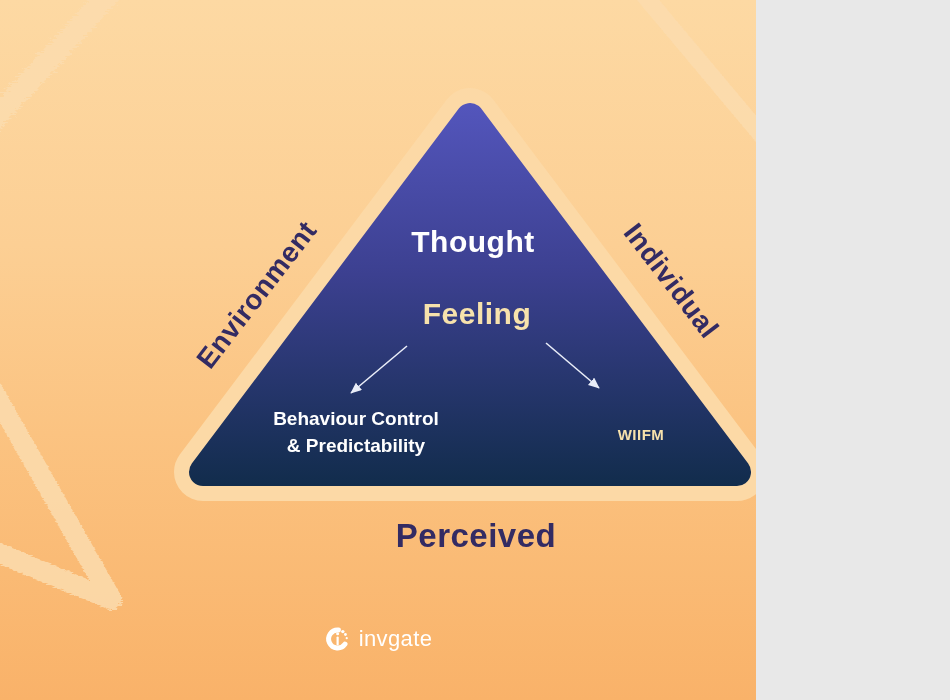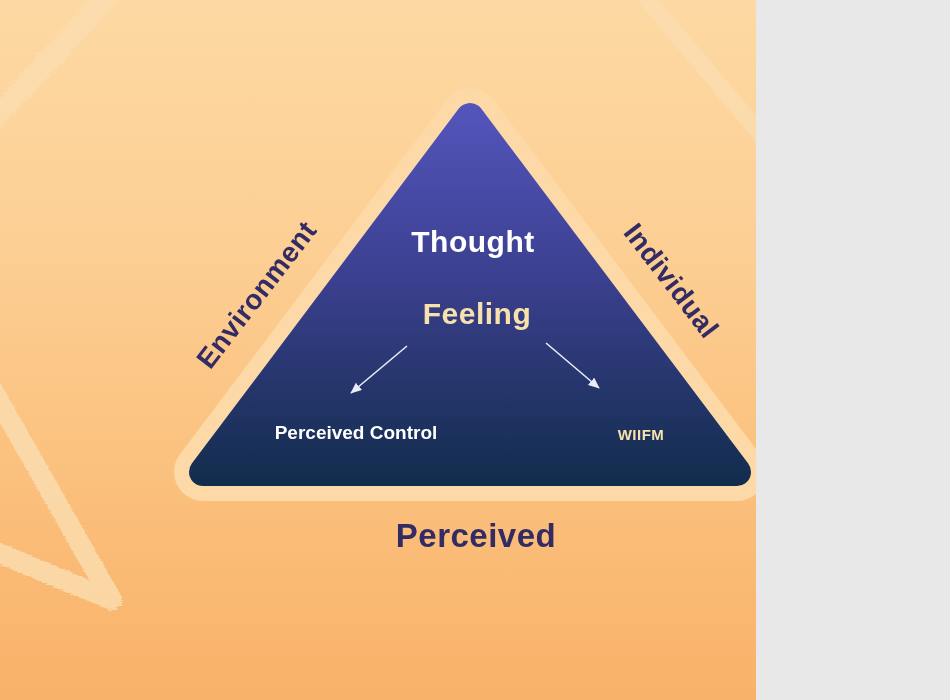--- a/index.html
+++ b/index.html
@@ -60,25 +60,37 @@
 
     <line x1="407" y1="346" x2="351" y2="393" stroke="#e9edf8" stroke-width="1.6" marker-end="url(#ah)"></line>
     <line x1="546" y1="343" x2="599" y2="388" stroke="#e9edf8" stroke-width="1.6" marker-end="url(#ah)"></line>
   </svg>
 
   <div class="lbl lbl-thought" style="left:473px;top:242px;">Thought</div>
 
   <div class="lbl lbl-feeling" style="left:477px;top:314px;">Feeling</div>
 
   <div class="lbl lbl-perceived" style="left:356px;top:433px;">
-    <span>Perceived Control</span><br>
+    <span>Behaviour Control</span><br>
+    <span>&amp; Predictability</span>
   </div>
 
   <div class="lbl lbl-wiifm" style="left:641px;top:434px;">WIIFM</div>
 
   <div class="lbl edge-lbl lbl-environment" style="left:257px;top:295px;">Environment</div>
 
   <div class="lbl edge-lbl lbl-individual" style="left:671px;top:281px;">Individual</div>
 
   <div class="lbl lbl-behaviour" style="left:476px;top:536px;">Perceived</div>
 
+  <div class="logo">
+    <svg width="28" height="28" viewBox="0 0 28 28">
+      <path d="M 14.78,5.03 A 9 9 0 1 0 21.37,19.16" fill="none" stroke="#ffffff" stroke-width="5" stroke-linecap="round"></path>
+      <circle cx="19.2" cy="6.6" r="1.7" fill="#ffffff"></circle>
+      <circle cx="21.8" cy="9.5" r="1.4" fill="#ffffff"></circle>
+      <circle cx="23.1" cy="13.2" r="1.1" fill="#ffffff"></circle>
+      <line x1="14" y1="12.5" x2="14" y2="19.5" stroke="#ffffff" stroke-width="2.2" stroke-linecap="round"></line>
+      <circle cx="14" cy="8.8" r="1.5" fill="#ffffff"></circle>
+    </svg>
+    <span class="logo-text">invgate</span>
+  </div>
 
 </div>
 
 </body></html>

